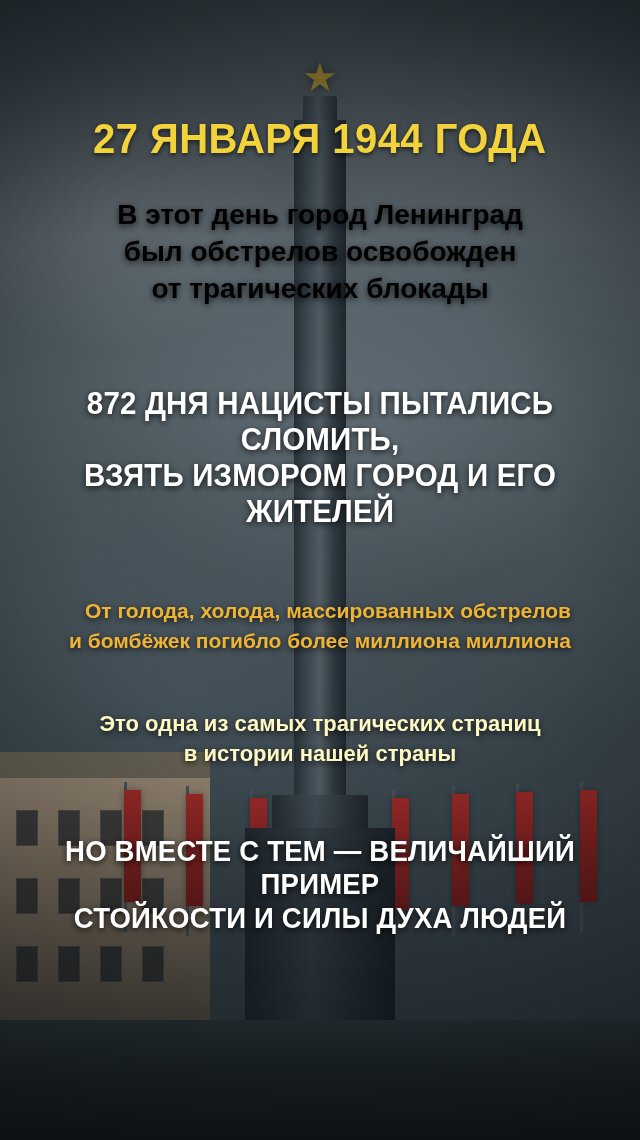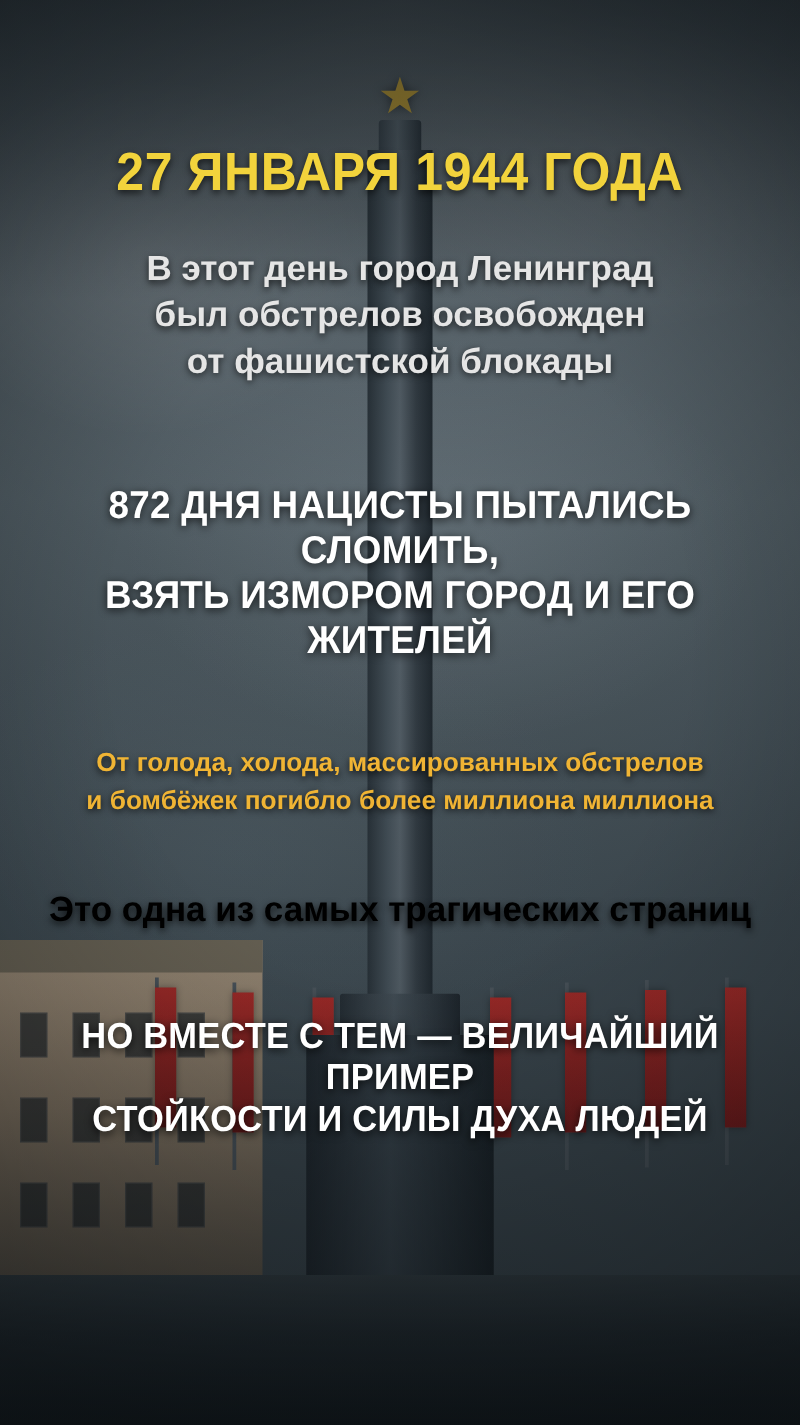--- a/index.html
+++ b/index.html
@@ -207,21 +207,21 @@
     font-size: 43px;
     font-weight: bold;
     letter-spacing: 0.5px;
     line-height: 1.05;
     transform: scaleX(0.93);
     text-shadow: 0 2px 6px rgba(0,0,0,0.65);
   }
 
   .sub-1 {
     margin-top: 36px;
-    color: #e5e5e5;
+    color: #000000;
     font-size: 28px;
     font-weight: bold;
     line-height: 1.32;
     text-shadow: 0 2px 6px rgba(0,0,0,0.7);
   }
 
   .block-2 {
     margin-top: 78px;
     color: #ffffff;
     font-size: 31px;
@@ -232,26 +232,27 @@
     text-shadow: 0 2px 7px rgba(0,0,0,0.75);
   }
 
   .block-3 {
     margin-top: 66px;
     color: #f0b434;
     font-size: 21px;
     font-weight: bold;
     line-height: 1.45;
     text-shadow: 0 2px 6px rgba(0,0,0,0.75);
+    text-align: right;
   }
 
   .block-4 {
     margin-top: 52px;
-    color: #000000;
-    font-size: 28px;
+    color: #fef9c3;
+    font-size: 22px;
     font-weight: bold;
     line-height: 1.36;
     text-shadow: 0 2px 6px rgba(0,0,0,0.75);
   }
 
   .block-5 {
     margin-top: 66px;
     color: #ffffff;
     font-size: 29px;
     font-weight: bold;
@@ -323,35 +324,36 @@
 
   <div class="vignette"></div>
 
   <div class="overlay">
 
     <div class="headline">27 ЯНВАРЯ 1944 ГОДА</div>
 
     <div class="sub-1">
       <span class="line">В этот день город Ленинград</span>
       <span class="line">был обстрелов освобожден</span>
-      <span class="line">от фашистской блокады</span>
+      <span class="line">от трагических блокады</span>
     </div>
 
     <div class="block-2">
       <span class="line">872 ДНЯ НАЦИСТЫ ПЫТАЛИСЬ СЛОМИТЬ,</span>
       <span class="line">ВЗЯТЬ ИЗМОРОМ ГОРОД И ЕГО ЖИТЕЛЕЙ</span>
     </div>
 
     <div class="block-3">
       <span class="line">От голода, холода, массированных обстрелов</span>
       <span class="line">и бомбёжек погибло более миллиона миллиона</span>
     </div>
 
     <div class="block-4">
       <span class="line">Это одна из самых трагических страниц</span>
+      <span class="line">в истории нашей страны</span>
     </div>
 
     <div class="block-5">
       <span class="line">НО ВМЕСТЕ С ТЕМ — ВЕЛИЧАЙШИЙ ПРИМЕР</span>
       <span class="line">СТОЙКОСТИ И СИЛЫ ДУХА ЛЮДЕЙ</span>
     </div>
 
   </div>
 </div>
 

